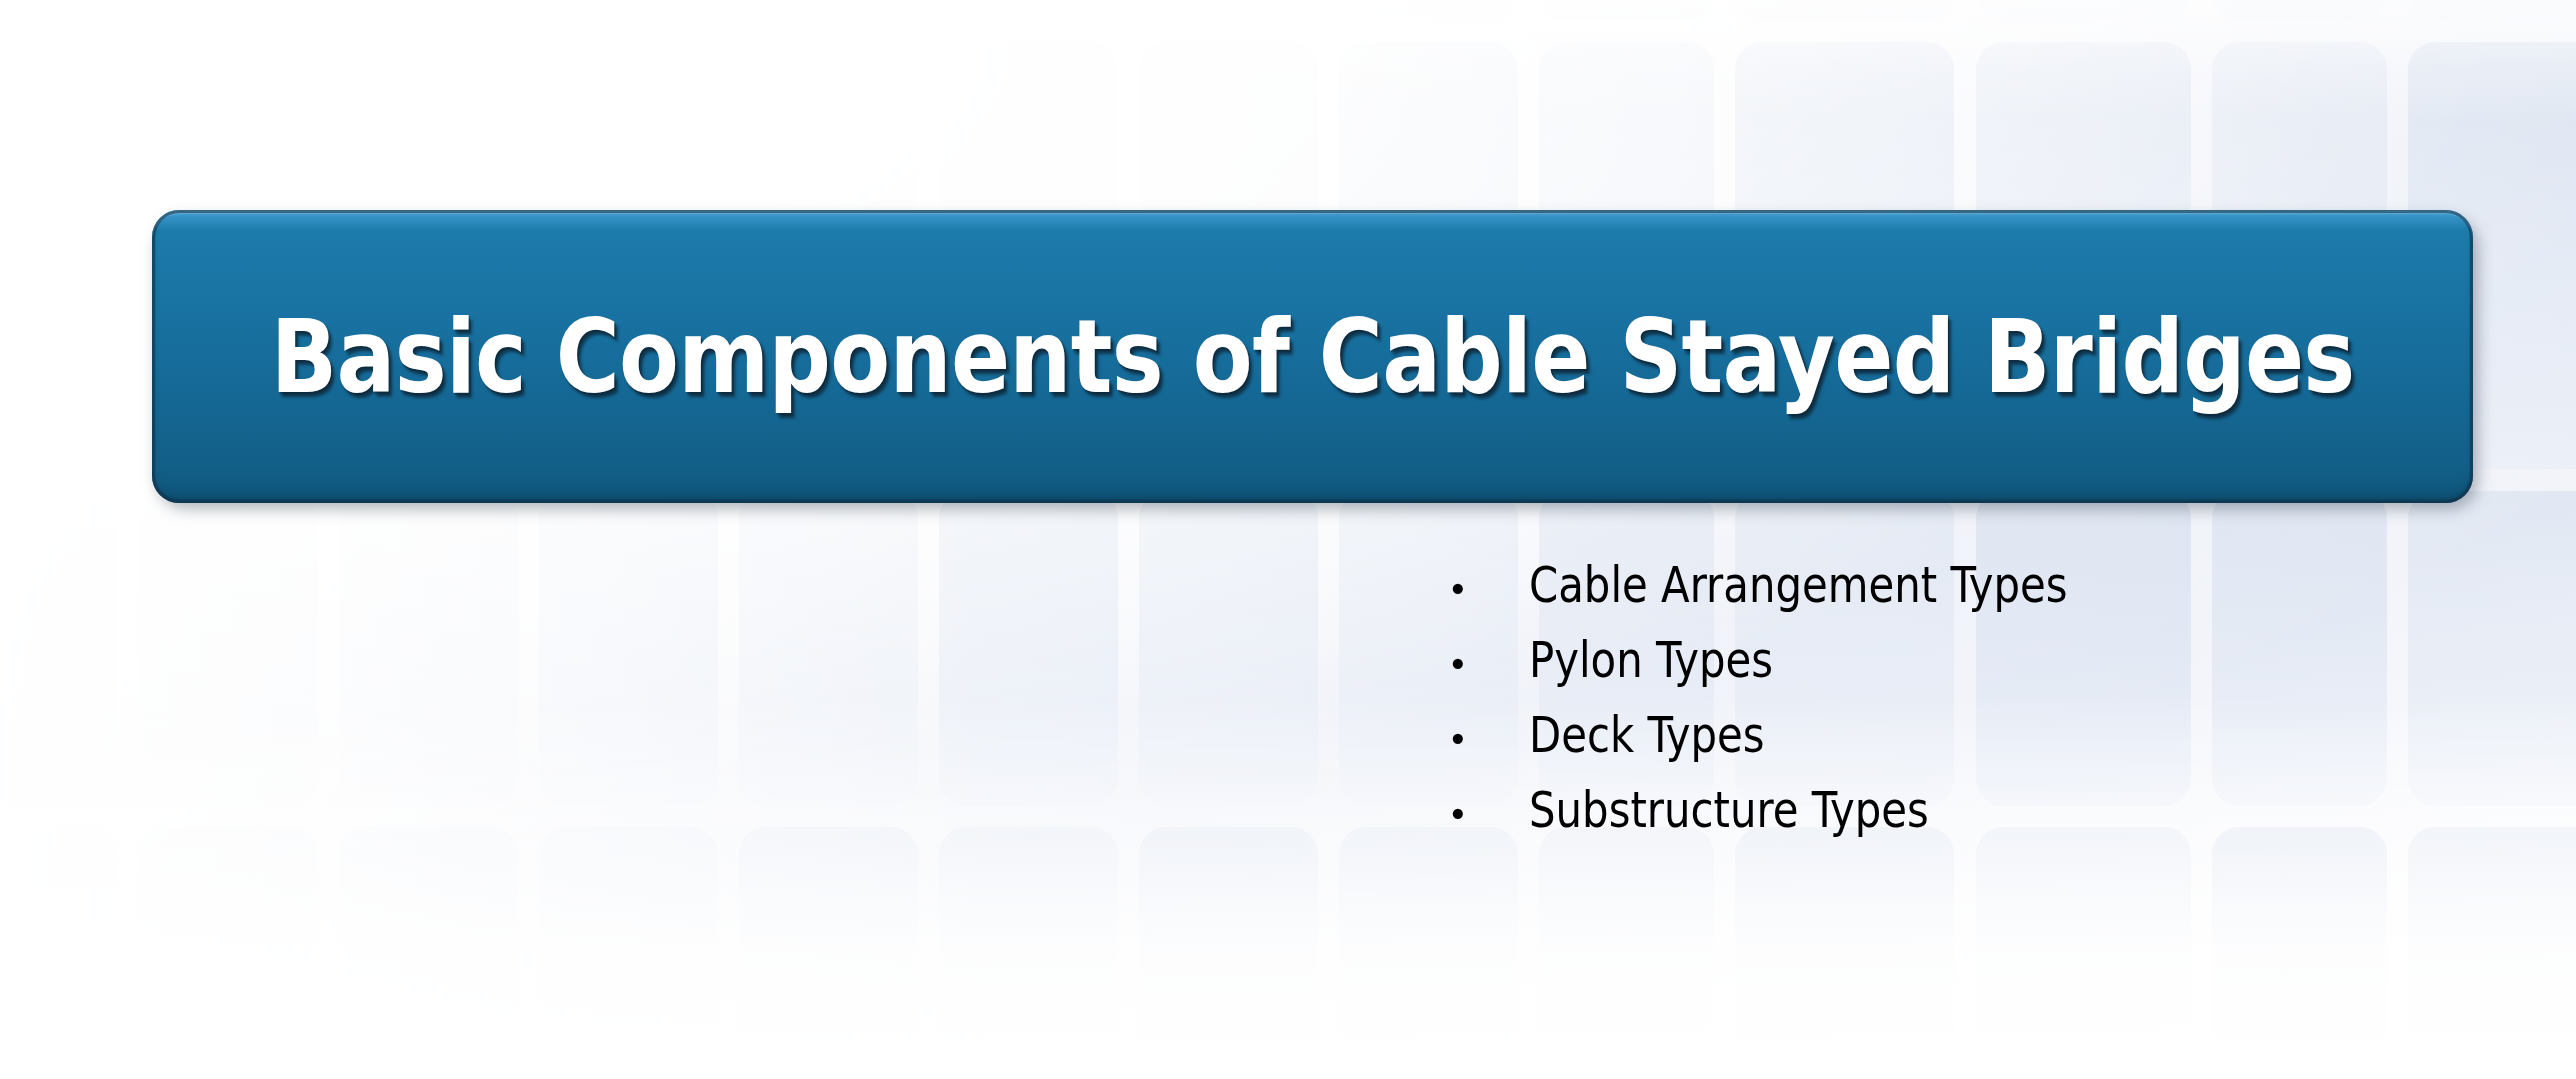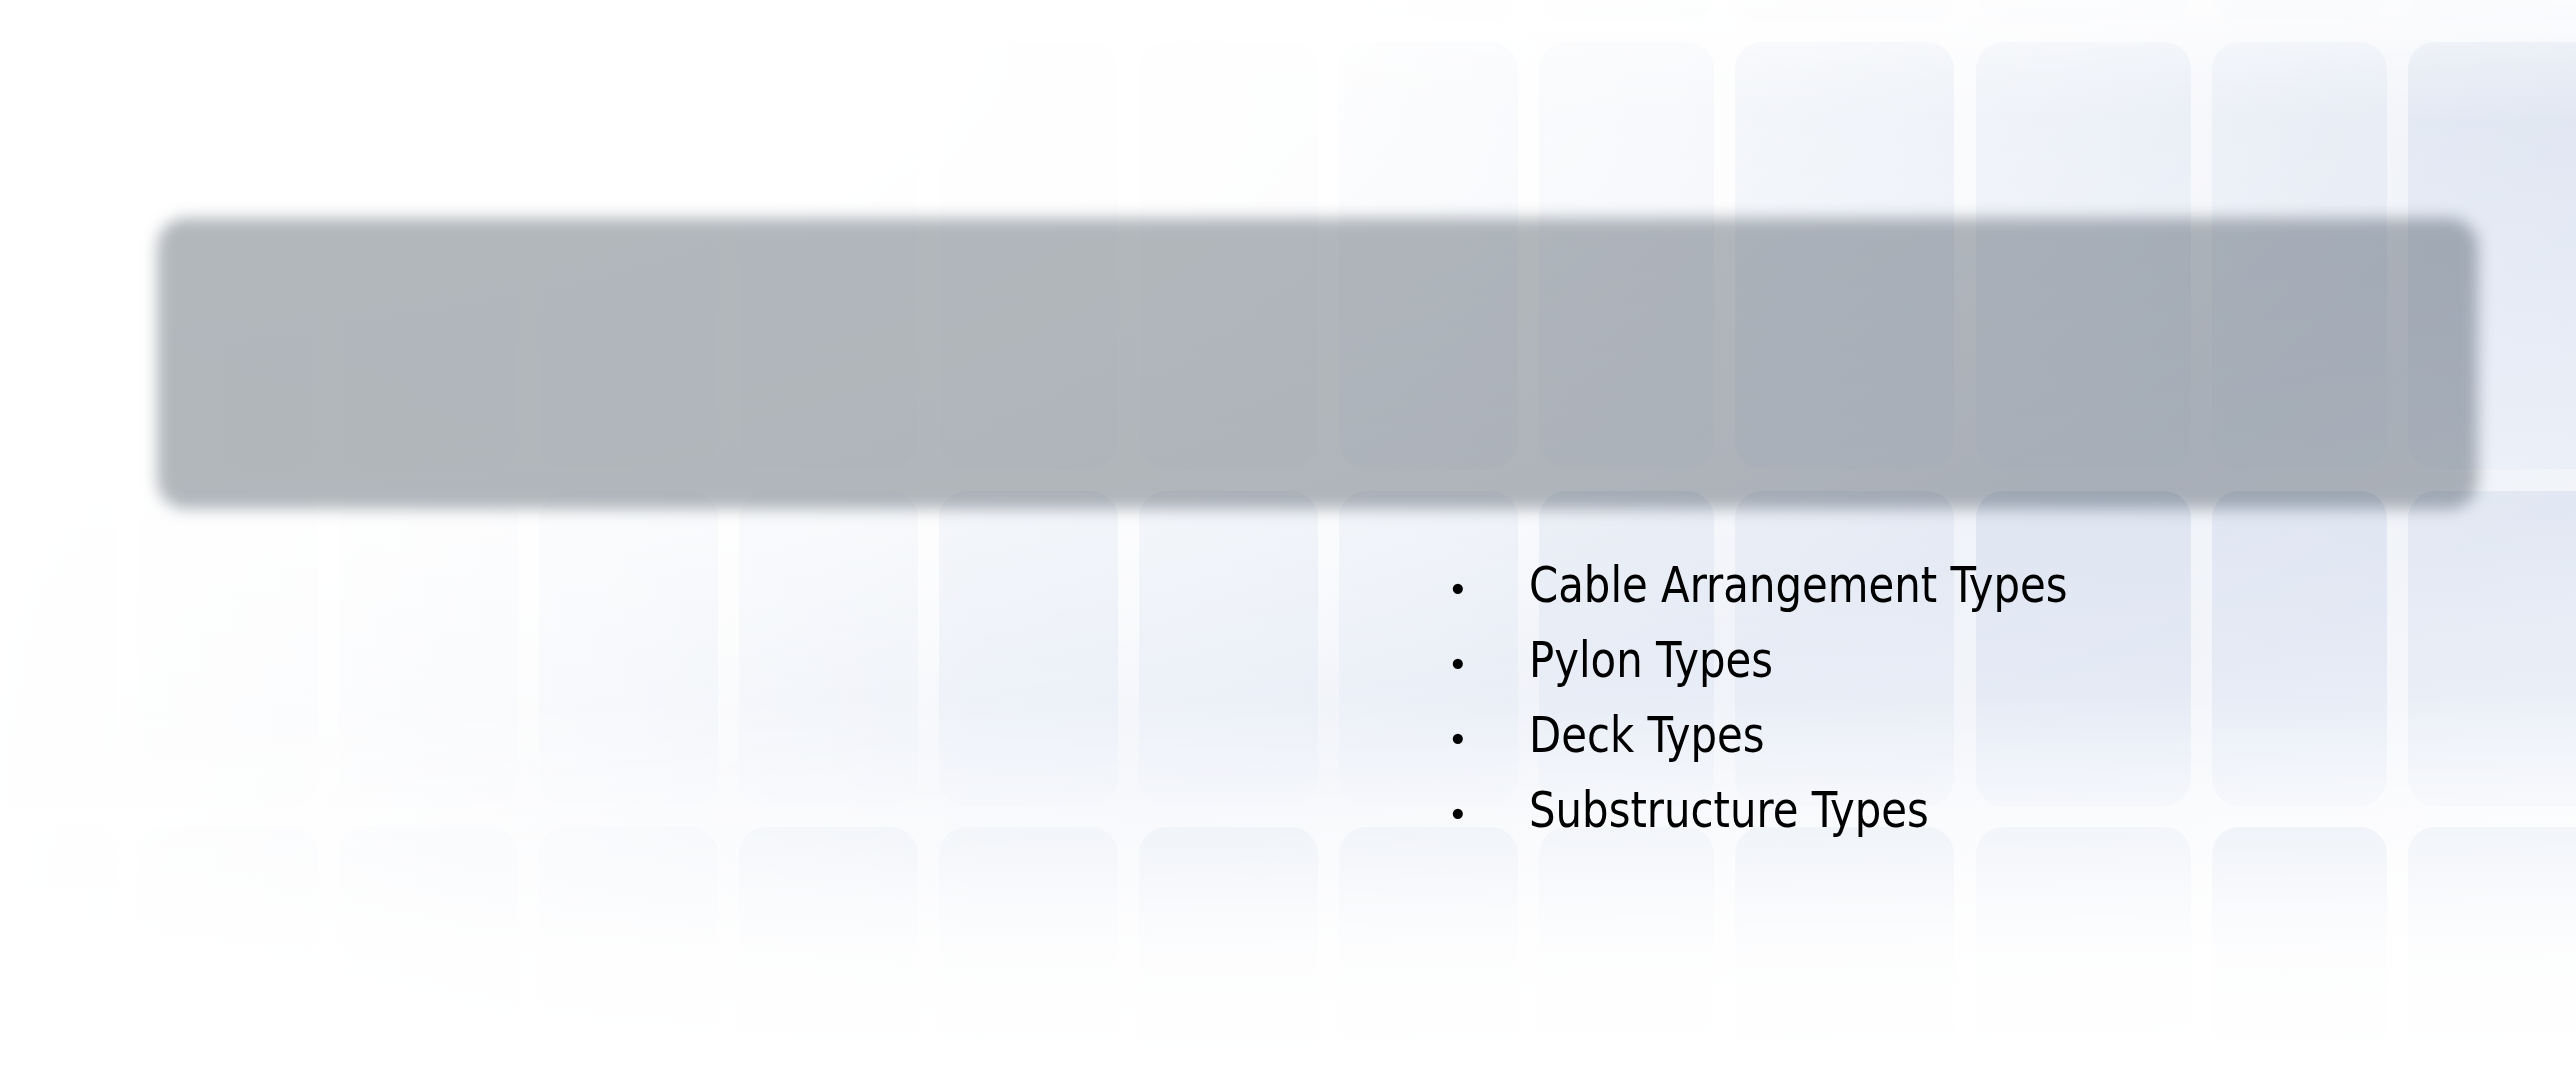--- a/index.html
+++ b/index.html
@@ -217,20 +217,23 @@
         <div class="tile" style="left: 2244px; top: 875px; width: 175px; height: 315px; opacity: 0.89;"></div>
         <div class="tile" style="left: 2440px; top: 875px; width: 215px; height: 315px; opacity: 0.76;"></div>
       </div>
     <div class="bg-wash-tl"></div>
     <div class="bg-wash-left"></div>
     <div class="bg-wash-top"></div>
     <div class="bg-wash-bottom"></div>
   </div>
 
   <div class="banner-shadow"></div>
+  <div class="banner">
+    <div class="banner-title">Basic Components of Cable Stayed Bridges</div>
+  </div>
 
   <div class="bullet-list">
 
     <div class="bullet-row">
       <span class="bullet-mark">•</span>
       <span class="bullet-text">Cable Arrangement Types</span>
     </div>
 
     <div class="bullet-row">
       <span class="bullet-mark">•</span>

